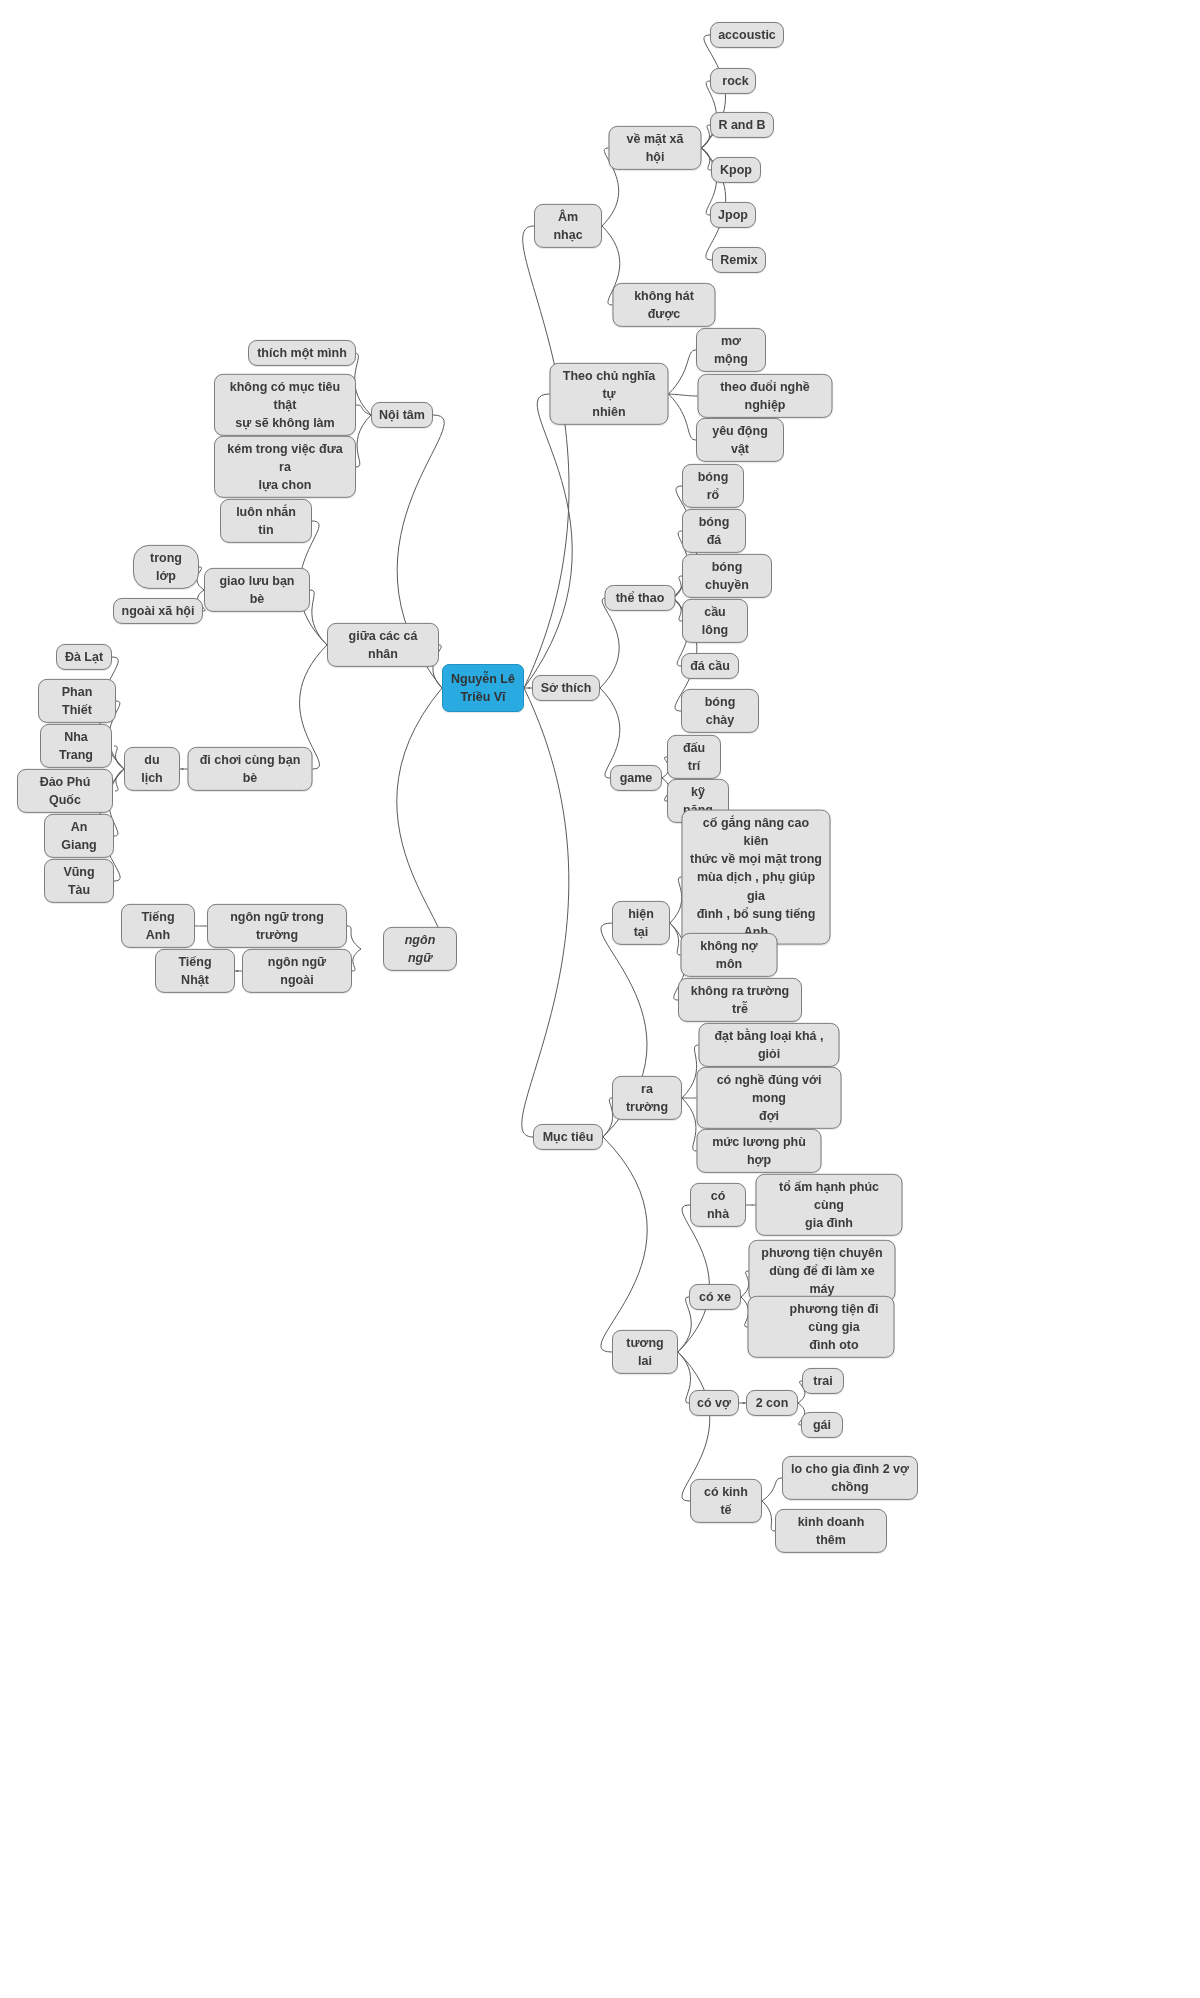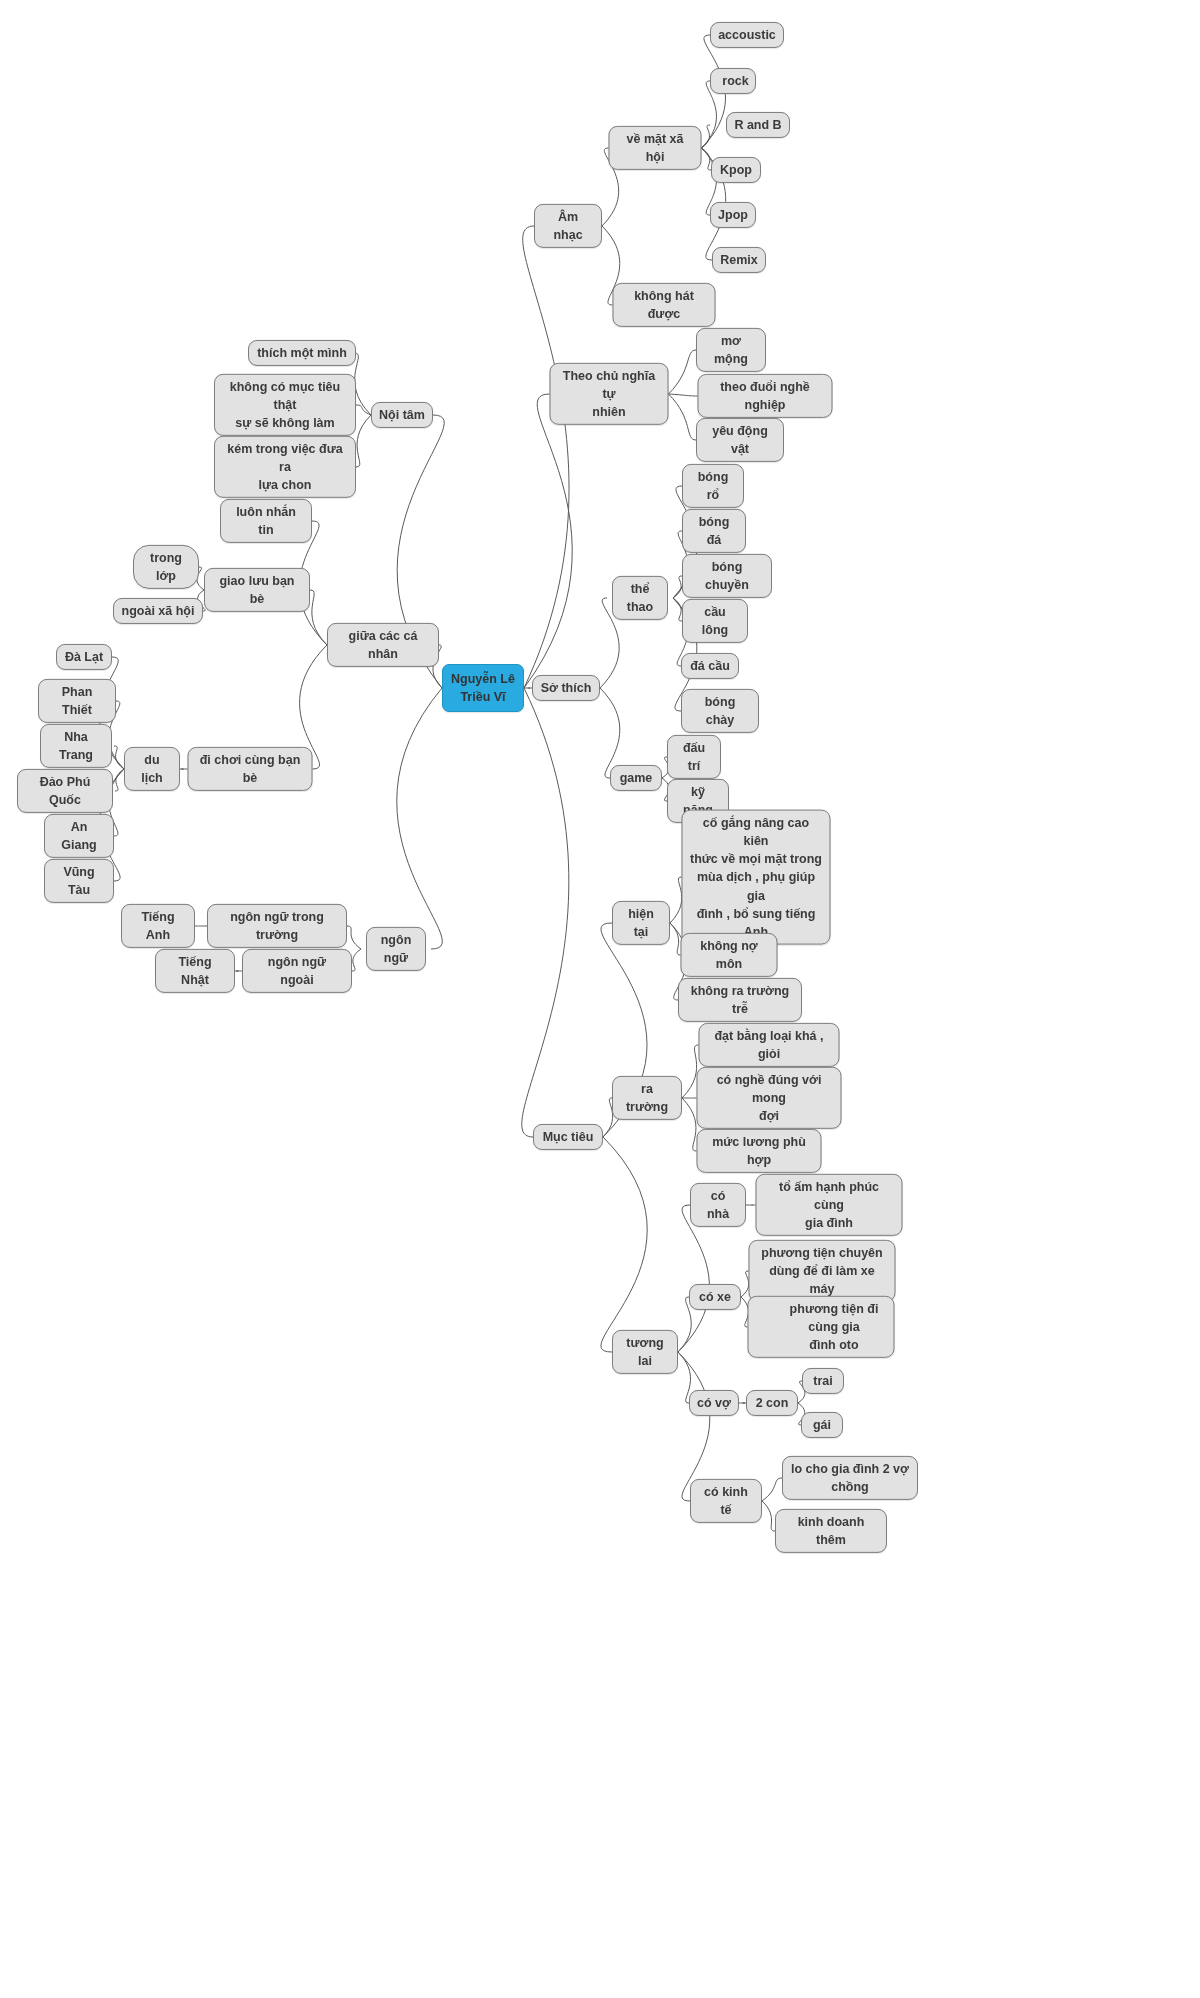--- a/index.html
+++ b/index.html
@@ -121,32 +121,32 @@
       <path d="M 207 926 C 193 926, 205 926, 195 926" fill="none" stroke="#5a5a5a" stroke-width="1"></path>
       <path d="M 242 971 C 228 971, 245 971, 235 971" fill="none" stroke="#5a5a5a" stroke-width="1"></path>
     </svg>
   <div id="nodes">
       <div class="node root" style="left: 483px; top: 688px; width: 82px; min-height: 48px;">Nguyễn Lê
 Triều Vĩ</div>
       <div class="node" style="left: 568px; top: 226px; width: 68px; min-height: 26px;">Âm nhạc</div>
       <div class="node" style="left: 655px; top: 148px; width: 93px; min-height: 26px;">về mặt xã hội</div>
       <div class="node" style="left: 747px; top: 35px; width: 74px; min-height: 26px;">accoustic</div>
       <div class="node" style="left: 733px; top: 81px; width: 46px; min-height: 26px; padding-left: 12px;">rock</div>
-      <div class="node" style="left: 742px; top: 125px; width: 64px; min-height: 26px; margin-left: 16px;">R and B</div>
+      <div class="node" style="left: 742px; top: 125px; width: 64px; min-height: 26px;">R and B</div>
       <div class="node" style="left: 736px; top: 170px; width: 50px; min-height: 26px;">Kpop</div>
       <div class="node" style="left: 733px; top: 215px; width: 46px; min-height: 26px;">Jpop</div>
       <div class="node" style="left: 739px; top: 260px; width: 54px; min-height: 26px;">Remix</div>
       <div class="node" style="left: 664px; top: 305px; width: 103px; min-height: 26px;">không hát được</div>
       <div class="node" style="left: 609px; top: 394px; width: 119px; min-height: 46px;">Theo chủ nghĩa tự
 nhiên</div>
       <div class="node" style="left: 731px; top: 350px; width: 70px; min-height: 26px;">mơ mộng</div>
       <div class="node" style="left: 765px; top: 396px; width: 135px; min-height: 26px;">theo đuổi nghề nghiệp</div>
       <div class="node" style="left: 740px; top: 440px; width: 88px; min-height: 26px;">yêu động vật</div>
       <div class="node" style="left: 566px; top: 688px; width: 68px; min-height: 26px;">Sở thích</div>
-      <div class="node" style="left: 640px; top: 598px; width: 56px; min-height: 26px;">thể thao</div>
+      <div class="node" style="left: 640px; top: 598px; width: 71px; min-height: 26px;">thể thao</div>
       <div class="node" style="left: 713px; top: 486px; width: 62px; min-height: 26px;">bóng rổ</div>
       <div class="node" style="left: 714px; top: 531px; width: 64px; min-height: 26px;">bóng đá</div>
       <div class="node" style="left: 727px; top: 576px; width: 90px; min-height: 26px;">bóng chuyền</div>
       <div class="node" style="left: 715px; top: 621px; width: 66px; min-height: 26px;">cầu lông</div>
       <div class="node" style="left: 710px; top: 666px; width: 58px; min-height: 26px;">đá cầu</div>
       <div class="node" style="left: 720px; top: 711px; width: 78px; min-height: 26px;">bóng chày</div>
       <div class="node" style="left: 636px; top: 778px; width: 52px; min-height: 26px;">game</div>
       <div class="node" style="left: 694px; top: 757px; width: 54px; min-height: 26px;">đấu trí</div>
       <div class="node" style="left: 698px; top: 801px; width: 62px; min-height: 26px;">kỹ năng</div>
       <div class="node" style="left: 568px; top: 1137px; width: 70px; min-height: 26px;">Mục tiêu</div>
@@ -192,19 +192,19 @@
       <div class="node" style="left: 166px; top: 567px; width: 66px; min-height: 26px; border-radius: 16px;">trong lớp</div>
       <div class="node" style="left: 158px; top: 611px; width: 90px; min-height: 26px;">ngoài xã hội</div>
       <div class="node" style="left: 250px; top: 769px; width: 125px; min-height: 26px;">đi chơi cùng bạn bè</div>
       <div class="node" style="left: 152px; top: 769px; width: 56px; min-height: 26px;">du lịch</div>
       <div class="node" style="left: 84px; top: 657px; width: 56px; min-height: 26px;">Đà Lạt</div>
       <div class="node" style="left: 77px; top: 701px; width: 78px; min-height: 26px;">Phan Thiết</div>
       <div class="node" style="left: 76px; top: 746px; width: 72px; min-height: 26px;">Nha Trang</div>
       <div class="node" style="left: 65px; top: 791px; width: 96px; min-height: 26px;">Đảo Phú Quốc</div>
       <div class="node" style="left: 79px; top: 836px; width: 70px; min-height: 26px;">An Giang</div>
       <div class="node" style="left: 79px; top: 881px; width: 70px; min-height: 26px;">Vũng Tàu</div>
-      <div class="node" style="left: 396px; top: 949px; width: 60px; min-height: 26px;">ngôn ngữ</div>
+      <div class="node" style="left: 420px; top: 949px; width: 74px; min-height: 26px; font-style: italic;">ngôn ngữ</div>
       <div class="node" style="left: 277px; top: 926px; width: 140px; min-height: 26px;">ngôn ngữ trong trường</div>
       <div class="node" style="left: 158px; top: 926px; width: 74px; min-height: 26px;">Tiếng Anh</div>
       <div class="node" style="left: 297px; top: 971px; width: 110px; min-height: 26px;">ngôn ngữ ngoài</div>
       <div class="node" style="left: 195px; top: 971px; width: 80px; min-height: 26px;">Tiếng Nhật</div>
     </div>
 </div>
 
 </body></html>

